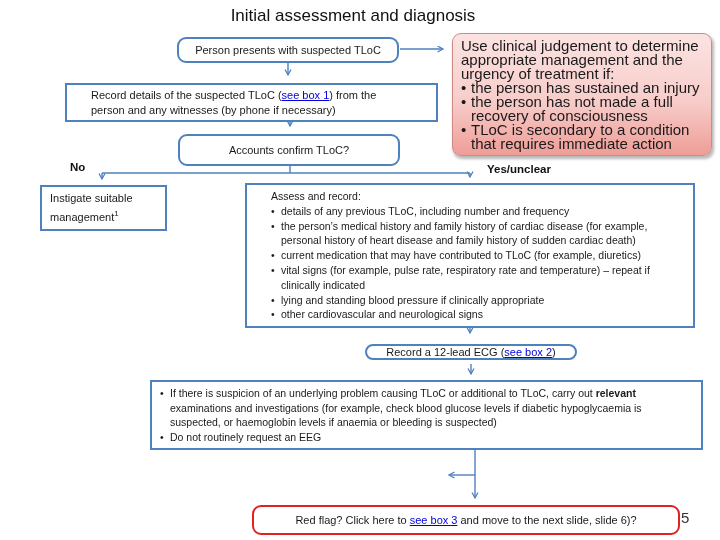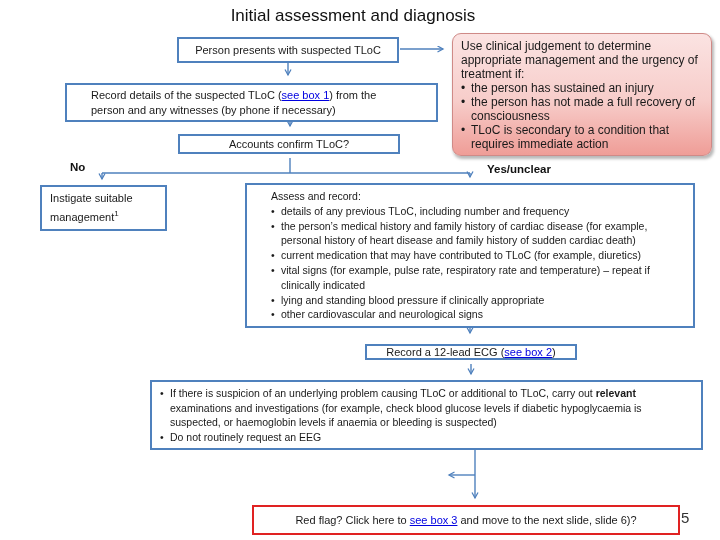--- a/index.html
+++ b/index.html
@@ -10,29 +10,29 @@
   }
   .title{
     position:absolute;left:0;top:6px;width:706px;text-align:center;
     font-size:17px;color:#111;
   }
   .fbox{
     position:absolute;background:#fff;
     border:2px solid var(--box_border,#4f81bd);
     box-sizing:border-box;font-size:11px;line-height:15px;
   }
-  .center{display:flex;align-items:center;justify-content:center;text-align:right;}
+  .center{display:flex;align-items:center;justify-content:center;text-align:right;border-radius:9px;}
   .pad{padding:3px 24px;}
   .callout{
     position:absolute;box-sizing:border-box;
     border:1.5px solid var(--callout_border,#cf8a87);
     border-radius:9px;
     background:linear-gradient(to bottom,var(--callout_top,#fbe3e2) 0%,#f7cdca 55%,var(--callout_bottom,#ef9d97) 100%);
     box-shadow:1.5px 2.5px 3px rgba(0,0,0,0.28);
-    font-size:12px;line-height:14px;padding:5px 8px 4px 8px;
+    font-size:15px;line-height:14px;padding:5px 8px 4px 8px;
   }
   .alert{
     position:absolute;box-sizing:border-box;background:#fff;
     border:2.5px solid var(--alert_border,#e02222);
     font-size:11px;
   }
   .bullets{margin:0;}
   .brow{display:flex;}
   .bchar{flex:0 0 10px;}
   .btext{flex:1 1 auto;}
@@ -88,21 +88,21 @@
         <span class="bchar">•</span>
         <span class="btext">TLoC is secondary to a condition that requires immediate action</span>
       </div>
     </div>
   </div>
 
   <div class="fbox pad" style="left:65px;top:83px;width:373px;min-height:33px;line-height:14.5px;">
     <span>Record details of the suspected TLoC (</span><span class="link">see box 1</span><span>) from the person and any witnesses (by phone if necessary)</span>
   </div>
 
-  <div class="fbox center" style="left:178px;top:134px;width:222px;height:20px;">
+  <div class="fbox center" style="left:178px;top:134px;width:222px;height:32px;">
     <span>Accounts confirm TLoC?</span>
   </div>
 
   <div class="branch-label" style="left:70px;top:161px;">No</div>
   <div class="branch-label" style="left:487px;top:163px;">Yes/unclear</div>
 
   <div class="fbox" style="left:40px;top:185px;width:127px;min-height:40px;padding:4px 8px;">
     <span>Instigate suitable management</span><sup>1</sup>
   </div>
 

